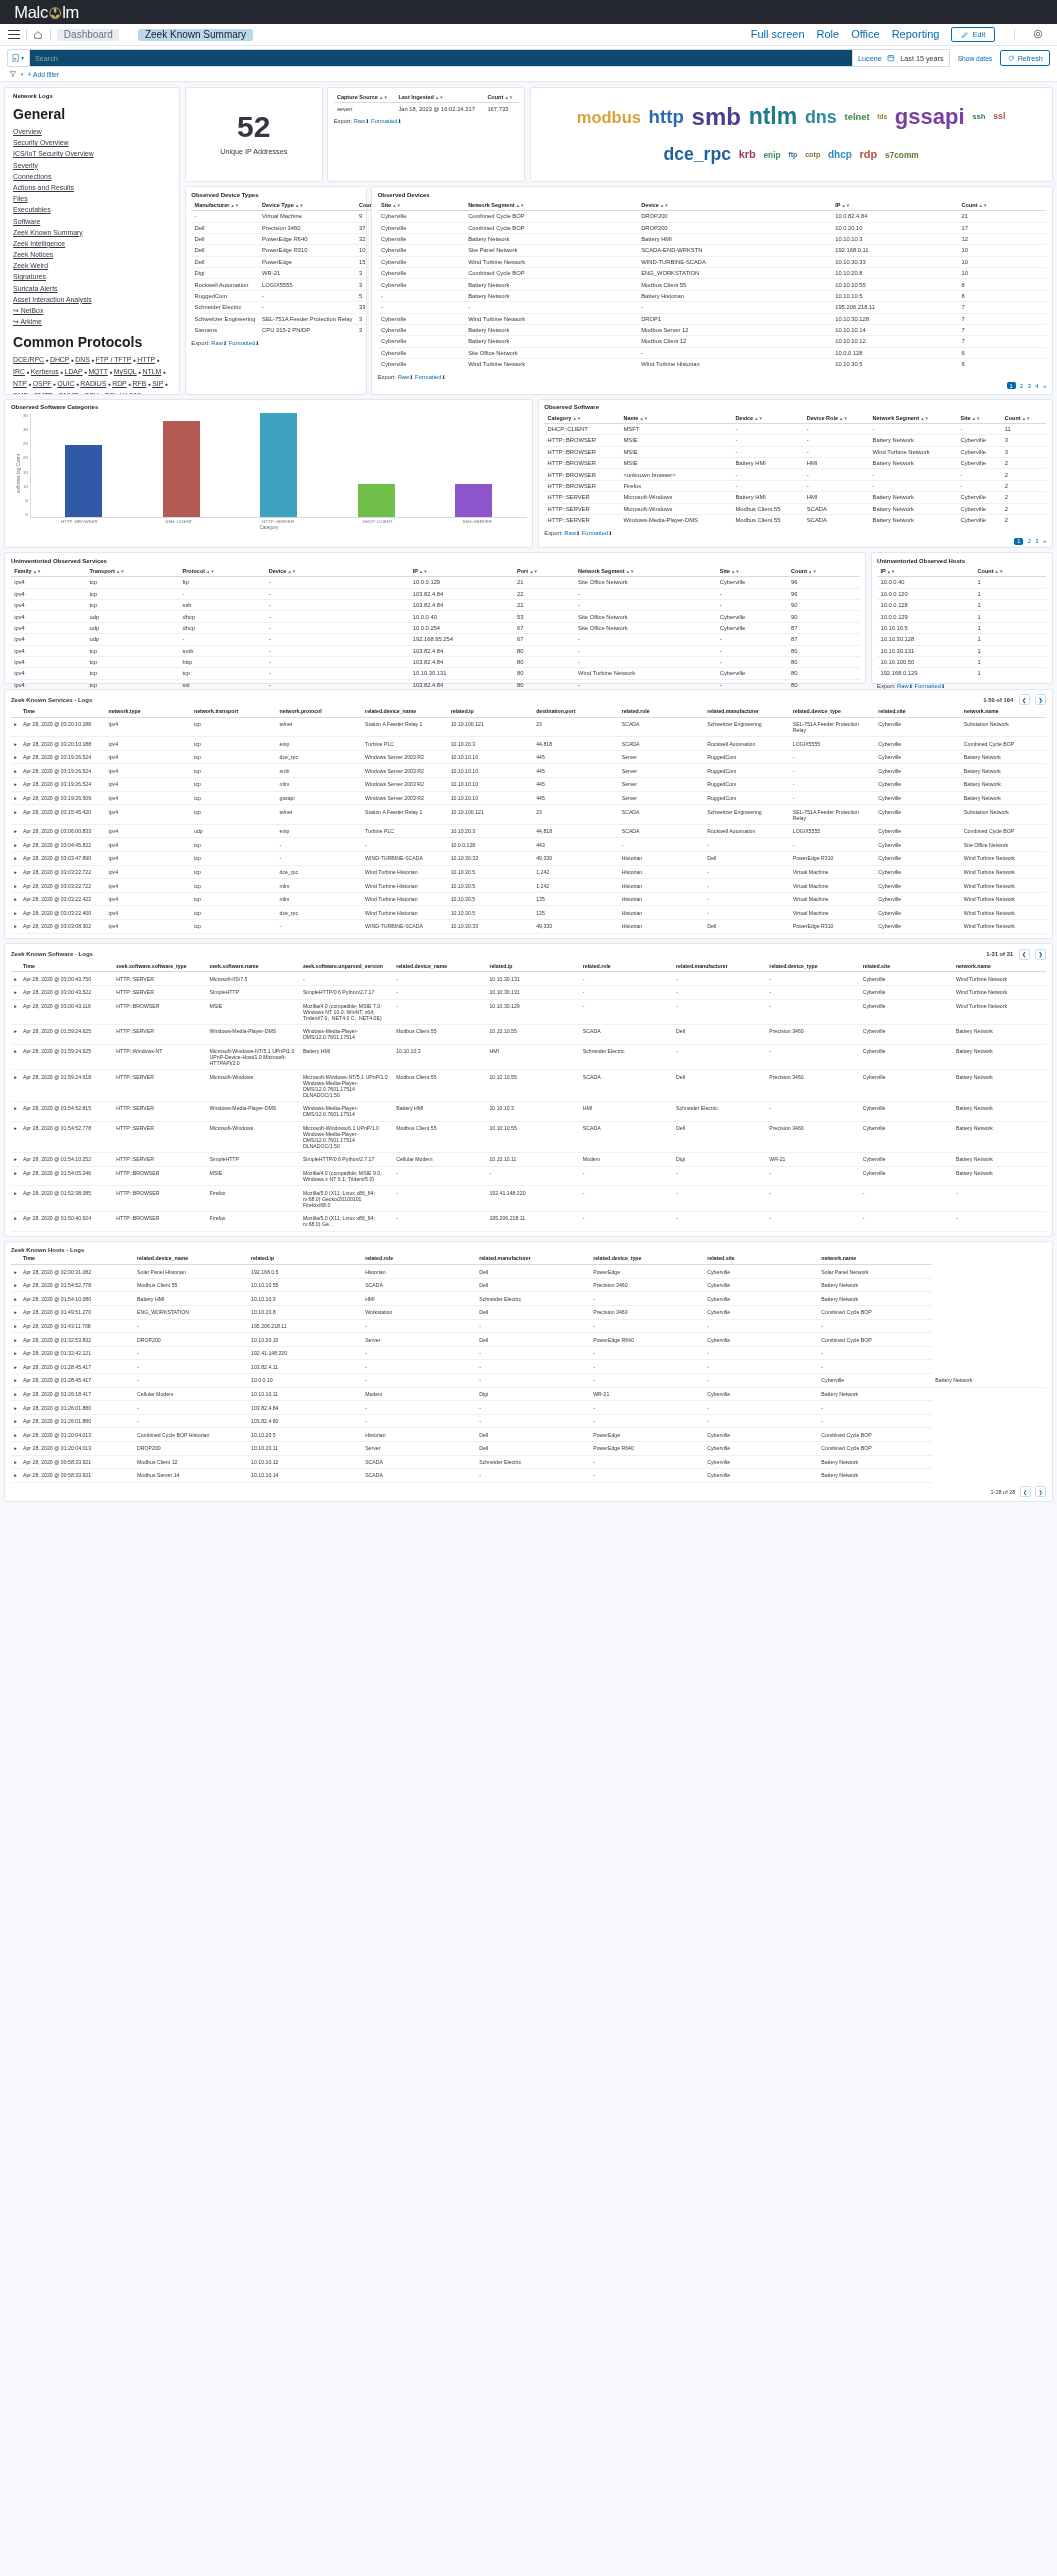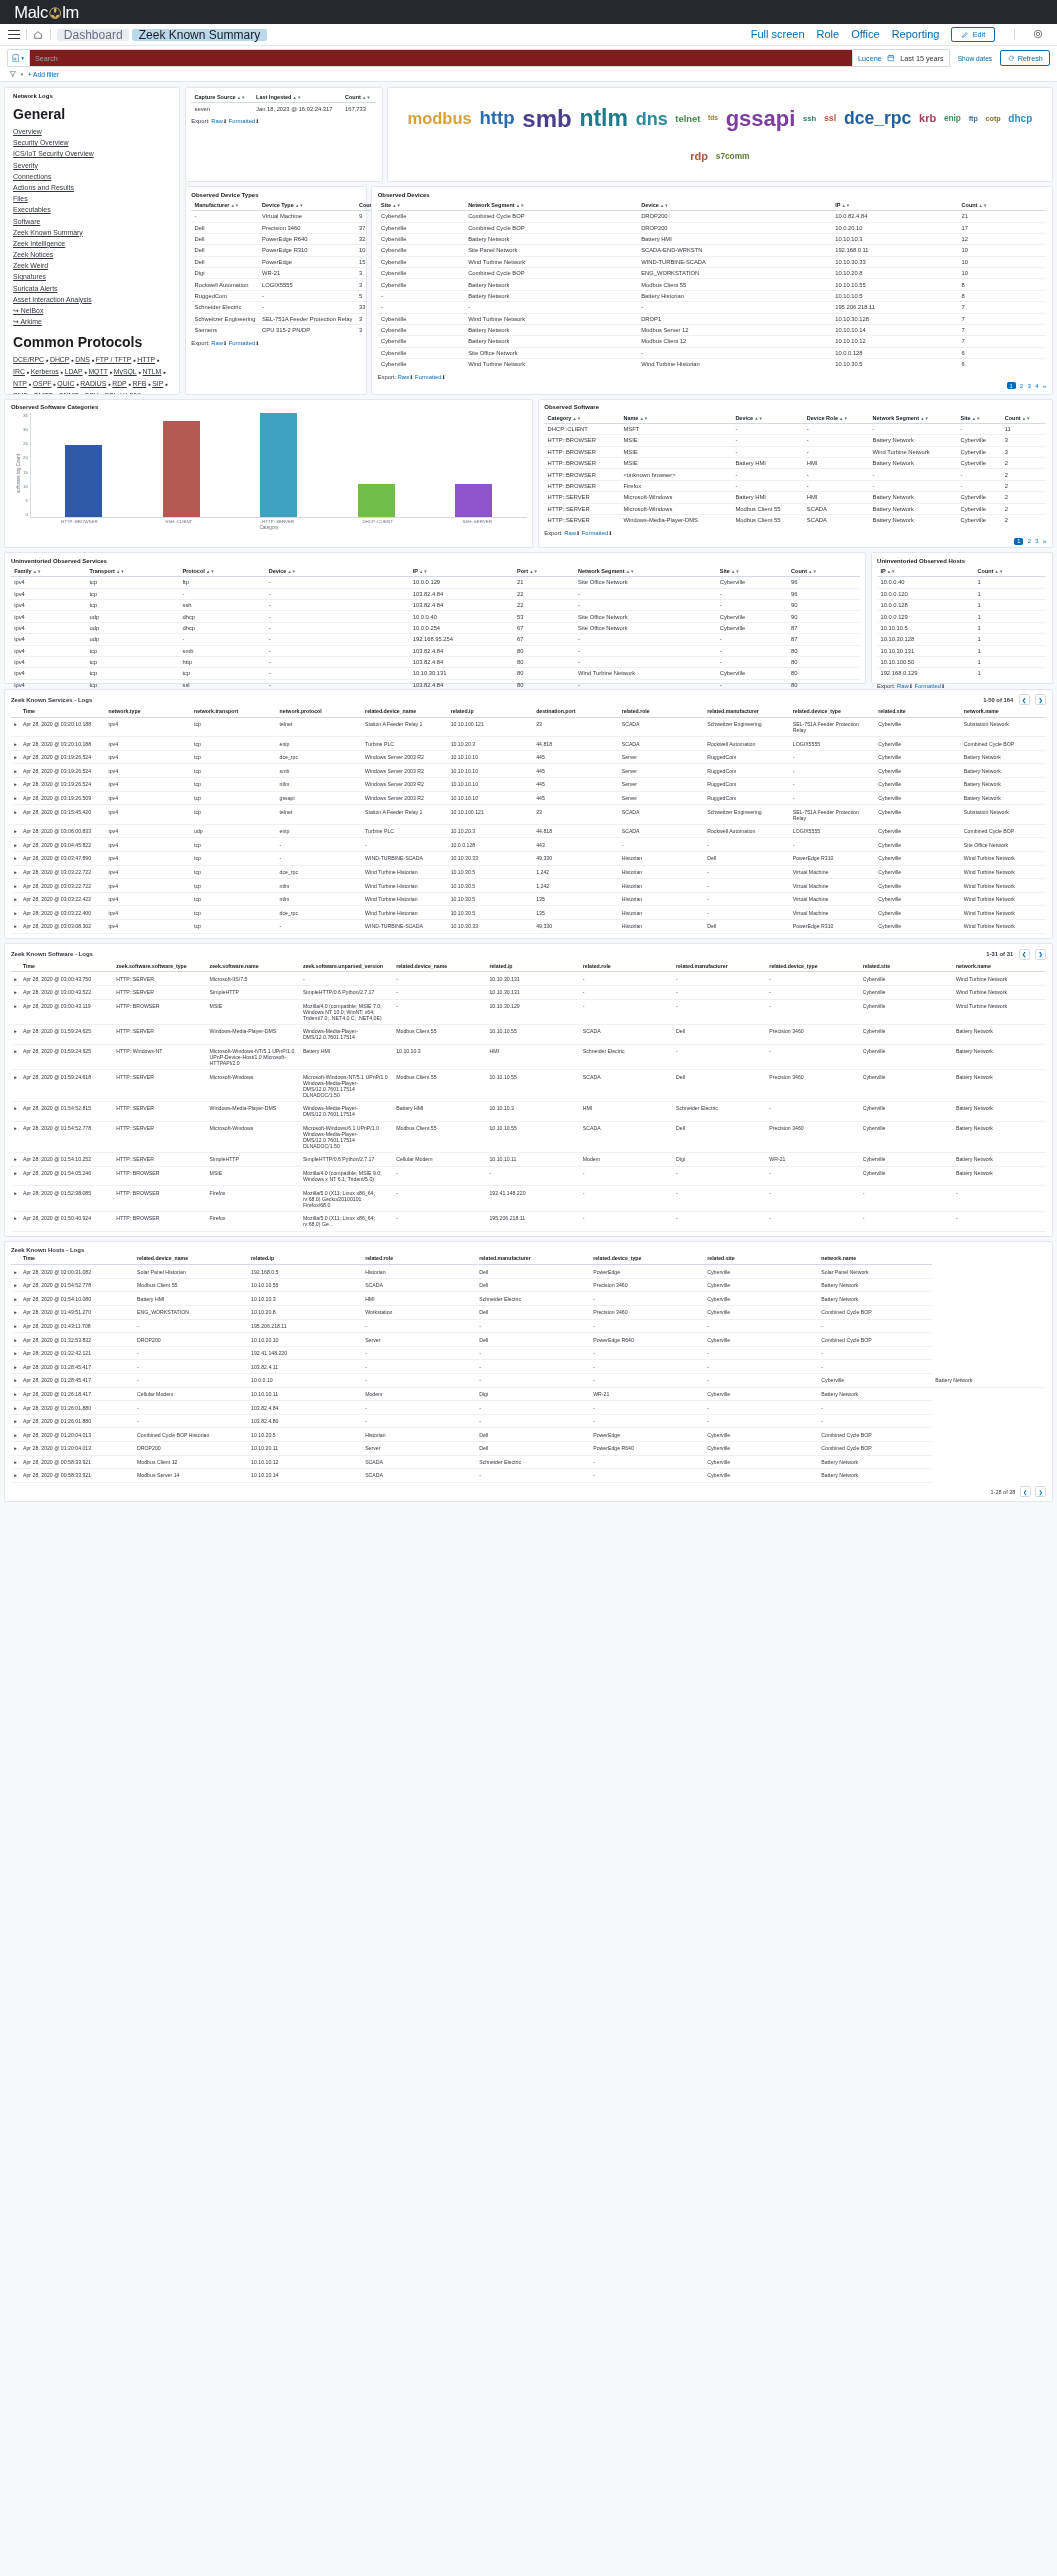--- a/index.html
+++ b/index.html
@@ -28,21 +28,21 @@
   .navrow {
     height:22px; background:#fff; display:flex; align-items:center;
     padding:0 7.7px; border-bottom:0.6px solid #e3e6ee;
   }
   .hamb { width:12px; height:8.8px; display:flex; flex-direction:column; justify-content:space-between; cursor:pointer;}
   .hamb i { display:block; height:1.1px; background:#343741; border-radius:0.6px;}
   .vsep { width:0.6px; height:11px; background:#d3dae6; margin:0 6.6px;}
   .homeicon { width:10px; height:10px; }
   .crumb {
     height:12px; padding:0 6.6px; border-radius:2.2px; display:flex; align-items:center;
-    font-size:12px; margin-right:3px;
+    font-size:10px; margin-right:19px;
   }
   .crumb.grey { background:#e9edf3; color:#69707d; }
   .crumb.blue { background:#b9d9eb; color:#1a1c21; }
   .navright { margin-left:auto; display:flex; align-items:center; gap:12px; padding-right:6.6px;}
   .navright a { font-size:11px; }
   .editbtn {
     border:0.6px solid #006bb4; border-radius:2.2px; color:#006bb4; height:15.4px;
     padding:0 8.8px; display:flex; align-items:center; gap:3.9px; font-size:7.2px;
   }
   .helpicon { width:10px; height:10px;}
@@ -50,21 +50,21 @@
   
   .querybar {
     background:#fff; border-bottom:0.6px solid #e3e6ee; padding:3.3px 6.6px 2.2px 6.6px;
   }
   .qrow { display:flex; align-items:stretch; gap:0; }
   .qleft {
     display:flex; align-items:center; gap:2.2px; border:0.6px solid #d3dae6;
     border-right:none; border-radius:2.2px 0 0 2.2px; background:#fff; padding:0 4.4px; height:17.6px;
   }
   .qinput {
-    flex:1; border:0.6px solid #d3dae6; border-radius:0; background:#7f1d1d; height:17.6px;
+    flex:1; border:0.6px solid #d3dae6; border-radius:0; background:#0c4a6e; height:17.6px;
     display:flex; align-items:center; padding:0 5.5px; color:#98a2b3; font-size:7.2px;
   }
   .qdates {
     border:0.6px solid #d3dae6; border-left:none; background:#fff; height:17.6px;
     display:flex; align-items:center; gap:5.5px; padding:0 5.5px; font-size:7.2px; color:#343741;
   }
   .qdates .lucene { color:#006bb4; }
   .calicon { width:7.7px; height:7.7px; }
   .qbtns { display:flex; align-items:center; gap:8px; padding-left:7.7px; }
   .refreshbtn {
@@ -266,20 +266,26 @@
           <a class="lnk">↪ Arkime</a>
         </div>
       <h2>Common Protocols</h2>
       <div class="proto" id="common-links"><a>DCE/RPC</a><span class="dot"> ● </span><a>DHCP</a><span class="dot"> ● </span><a>DNS</a><span class="dot"> ● </span><a>FTP / TFTP</a><span class="dot"> ● </span><a>HTTP</a><span class="dot"> ● </span><a>IRC</a><span class="dot"> ● </span><a>Kerberos</a><span class="dot"> ● </span><a>LDAP</a><span class="dot"> ● </span><a>MQTT</a><span class="dot"> ● </span><a>MySQL</a><span class="dot"> ● </span><a>NTLM</a><span class="dot"> ● </span><a>NTP</a><span class="dot"> ● </span><a>OSPF</a><span class="dot"> ● </span><a>QUIC</a><span class="dot"> ● </span><a>RADIUS</a><span class="dot"> ● </span><a>RDP</a><span class="dot"> ● </span><a>RFB</a><span class="dot"> ● </span><a>SIP</a><span class="dot"> ● </span><a>SMB</a><span class="dot"> ● </span><a>SMTP</a><span class="dot"> ● </span><a>SNMP</a><span class="dot"> ● </span><a>SSH</a><span class="dot"> ● </span><a>SSL / X.509 Certificates</a><span class="dot"> ● </span><a>STUN</a><a>Syslog</a><a>TDS / TDS RPC / TDS SQL</a><a>Telnet / rlogin / rsh</a></div>
 
     </div>
 
     <div style="flex:1; display:flex; flex-direction:column; gap:4.4px;">
       <div style="display:flex; gap:4.4px; height:123px;">
 
+        <div class="panel" style="width:138px;flex:0 0 138px;">
+          <div class="metric">
+            <div class="num">52</div>
+            <div class="lbl">Unique IP Addresses</div>
+          </div>
+        </div>
 
         <div class="panel" style="width:198px;flex:0 0 198px;">
           <table class="dt">
             <thead>
                 <tr id="cs-head">
                   <th><span>Capture Source</span><span class="sorticon">▲▼</span></th>
                   <th><span>Last Ingested</span><span class="sorticon">▲▼</span></th>
                   <th><span>Count</span><span class="sorticon">▲▼</span></th>
                 </tr>
               </thead>

